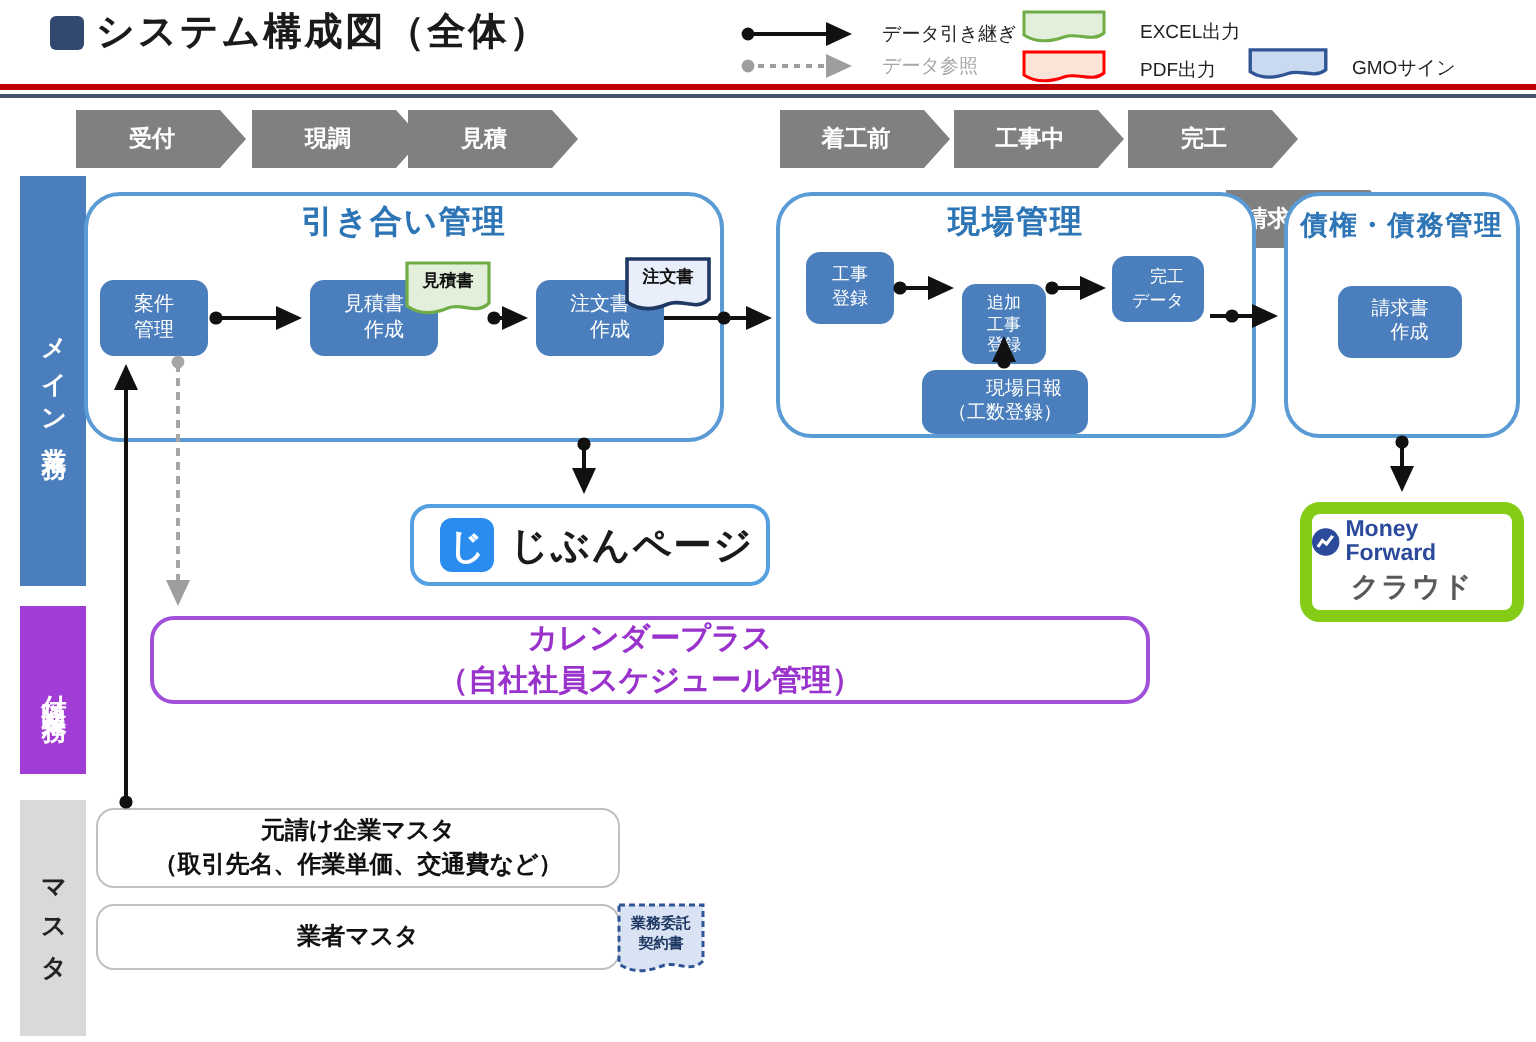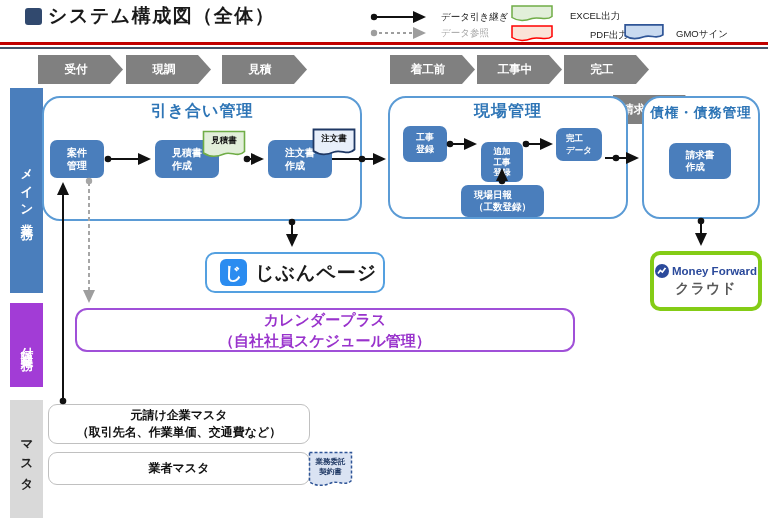--- a/index.html
+++ b/index.html
@@ -33,36 +33,36 @@
   .bar-main{top:88px;height:205px;background:#4a7ebc;color:#fff;}
   .bar-sub{top:303px;height:84px;background:#a23cd6;color:#fff;}
   .bar-master{top:400px;height:118px;background:#d9d9d9;color:#222;}
 
   
   .container-box{border:2px solid #5b9bd5;border-radius:18px;background:#fff;box-sizing:border-box;}
   .ctitle{position:absolute;top:3px;left:0;right:0;text-align:center;font-weight:bold;
     color:#2e75b6;letter-spacing:1px;}
 
   
-  .bluebox{background:#4a7ebc;color:#fff;border-radius:7px;font-weight:bold;text-align:left;
+  .bluebox{background:#4a7ebc;color:#fff;border-radius:7px;font-weight:normal;text-align:right;
     display:flex;align-items:center;justify-content:center;line-height:1.3;z-index:2;}
 
   
   .docshape{z-index:3;}
   .docshape svg{position:absolute;left:0;top:0;}
   .doclabel{position:absolute;left:0;right:0;text-align:center;font-weight:bold;color:#111;}
 
   
   .jibun-box{left:205px;top:252px;width:180px;height:41px;border:2px solid #54a0e0;border-radius:10px;
     background:#fff;display:flex;align-items:center;box-sizing:border-box;z-index:2;}
   .jibun-icon{width:27px;height:27px;background:#2b8cf0;border-radius:6px;color:#fff;font-weight:bold;
     font-size:18px;display:flex;align-items:center;justify-content:center;margin:0 8px 0 13px;}
   .jibun-label{font-size:19px;font-weight:bold;color:#1a1a1a;letter-spacing:1px;}
 
-  .mf-box{left:650px;top:251px;width:112px;height:60px;border:4px solid #84cc16;border-radius:10px;
+  .mf-box{left:650px;top:251px;width:112px;height:60px;border:6px solid #84cc16;border-radius:10px;
     background:#fff;box-sizing:border-box;display:flex;flex-direction:column;align-items:center;
     justify-content:center;gap:2px;z-index:2;}
   .mf-brand{display:flex;align-items:center;gap:3px;font-size:11.5px;font-weight:bold;color:#2b4a9b;}
   .mf-product{font-size:14px;font-weight:bold;color:#595959;letter-spacing:1px;}
 
   .calendar-box{left:75px;top:308px;width:500px;height:44px;border:2px solid #a050d8;border-radius:12px;
     background:#fff;box-sizing:border-box;display:flex;align-items:center;justify-content:center;
     text-align:center;color:#9933cc;font-weight:bold;font-size:15px;line-height:1.4;z-index:2;}
 
   .masterbox{border:1.5px solid #c0c0c0;border-radius:9px;background:#fff;box-sizing:border-box;
@@ -89,35 +89,35 @@
         <path d="M1,1 L41,1 L41,11.5 C35,16.5 28,11 21,13.5 C14,16 7,16.5 1,12.5 Z" fill="#e2efda" stroke="#70ad47" stroke-width="1.5"></path>
       </svg>
   </div>
   <div class="abs legend-label" style="left:570px;top:10px;">EXCEL出力</div>
 
   <div class="abs docshape" style="left:511px;top:25px;width:42px;height:18px;">
     <svg width="42" height="18" viewBox="0 0 42 18">
         <path d="M1,1 L41,1 L41,11.5 C35,16.5 28,11 21,13.5 C14,16 7,16.5 1,12.5 Z" fill="#fbe3d8" stroke="#ff0000" stroke-width="1.5"></path>
       </svg>
   </div>
-  <div class="abs legend-label" style="left:570px;top:29px;margin-left:20px;">PDF出力</div>
+  <div class="abs legend-label" style="left:570px;top:29px;">PDF出力</div>
 
   <div class="abs docshape" style="left:624px;top:24px;width:40px;height:17px;">
     <svg width="40" height="17" viewBox="0 0 42 18">
         <path d="M1,1 L41,1 L41,11.5 C35,16.5 28,11 21,13.5 C14,16 7,16.5 1,12.5 Z" fill="#c9daf0" stroke="#2f5597" stroke-width="1.8"></path>
       </svg>
   </div>
   <div class="abs legend-label" style="left:676px;top:28px;">GMOサイン</div>
 
   <div class="abs rule-red"></div>
   <div class="abs rule-navy"></div>
 
   <div class="abs chevron" style="left:38px;">受付</div>
   <div class="abs chevron" style="left:126px;">現調</div>
-  <div class="abs chevron" style="left:222px;">見積</div>
+  <div class="abs chevron" style="left:204px;">見積</div>
   <div class="abs chevron" style="left:390px;">着工前</div>
   <div class="abs chevron" style="left:477px;">工事中</div>
   <div class="abs chevron" style="left:564px;">完工</div>
   <div class="abs chevron" style="left:613px;margin-top:40px;">請求・入金</div>
 
   <div class="abs sidebar-bar bar-main">
       <span>メイン業務</span>
     </div>
   <div class="abs sidebar-bar bar-sub">
       <span>付随業務</span>

